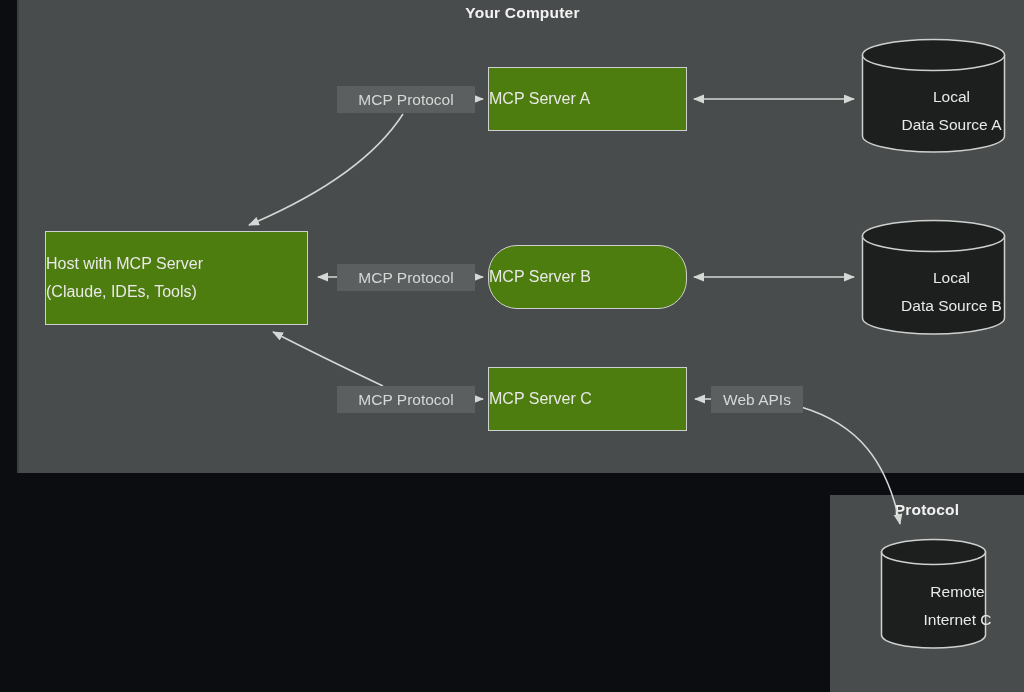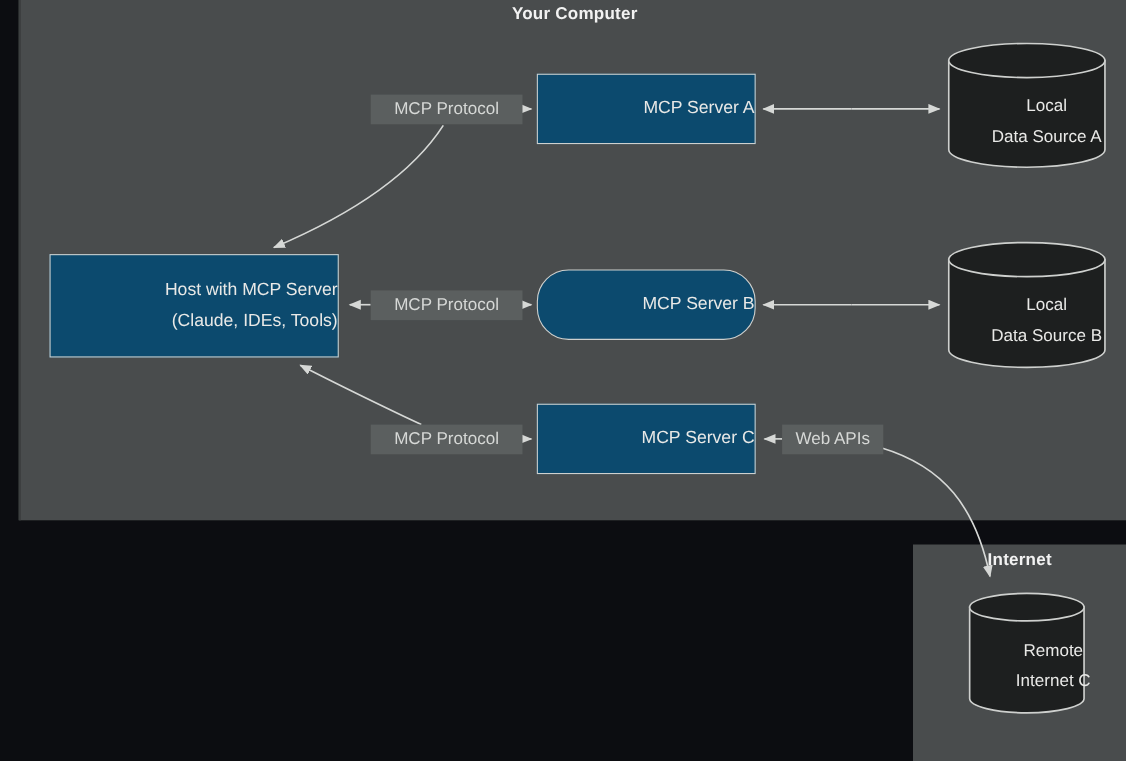--- a/index.html
+++ b/index.html
@@ -12,22 +12,22 @@
   .zone-computer{left:17px;top:0;width:1007px;height:473px;border-left:2px solid #3c3f40;}
   .zone-internet{left:830px;top:495px;width:194px;height:197px;}
   .zone-title{
     position:absolute;left:0;width:100%;text-align:center;
     color:#f2f2f2;font-size:15.5px;font-weight:600;letter-spacing:.2px;
   }
   .zt-computer{top:4px;}
   .zt-internet{top:6px;}
   .edges{position:absolute;left:0;top:0;width:1024px;height:692px;pointer-events:none;}
   .node{
-    position:absolute;background:#0c4a6e;border:1.5px solid #ced0ce;
-    display:flex;flex-direction:column;align-items:flex-end;justify-content:center;
+    position:absolute;background:#4d7c0f;border:1.5px solid #ced0ce;
+    display:flex;flex-direction:column;align-items:flex-start;justify-content:center;
     color:#e9e9e7;font-size:16px;box-sizing:border-box;
   }
   .node-line{line-height:28px;text-align:center;}
   .host{left:45px;top:231px;width:263px;height:94px;}
   .server{width:199px;height:64px;}
   .server-a{left:488px;top:67px;}
   .server-b{left:488px;top:245px;border-radius:29px;}
   .server-c{left:488px;top:367px;}
   .chip{
     position:absolute;height:27px;line-height:27px;text-align:center;
@@ -52,21 +52,21 @@
 </style>
 </head>
 <body>
 
 <div class="stage">
 
   <div class="zone zone-computer">
     <div class="zone-title zt-computer">Your Computer</div>
   </div>
   <div class="zone zone-internet">
-    <div class="zone-title zt-internet">Internet</div>
+    <div class="zone-title zt-internet">Protocol</div>
   </div>
 
   <svg class="edges" viewBox="0 0 1024 692" xmlns="http://www.w3.org/2000/svg">
     <defs>
       <marker id="ah" markerUnits="userSpaceOnUse" markerWidth="12" markerHeight="10" refX="10" refY="4.5" orient="auto">
         <path d="M0,0 L11,4.5 L0,9 Z" fill="#d6d8d6"></path>
       </marker>
     </defs>
     <g stroke="#d6d8d6" stroke-width="1.5" fill="none">
 

